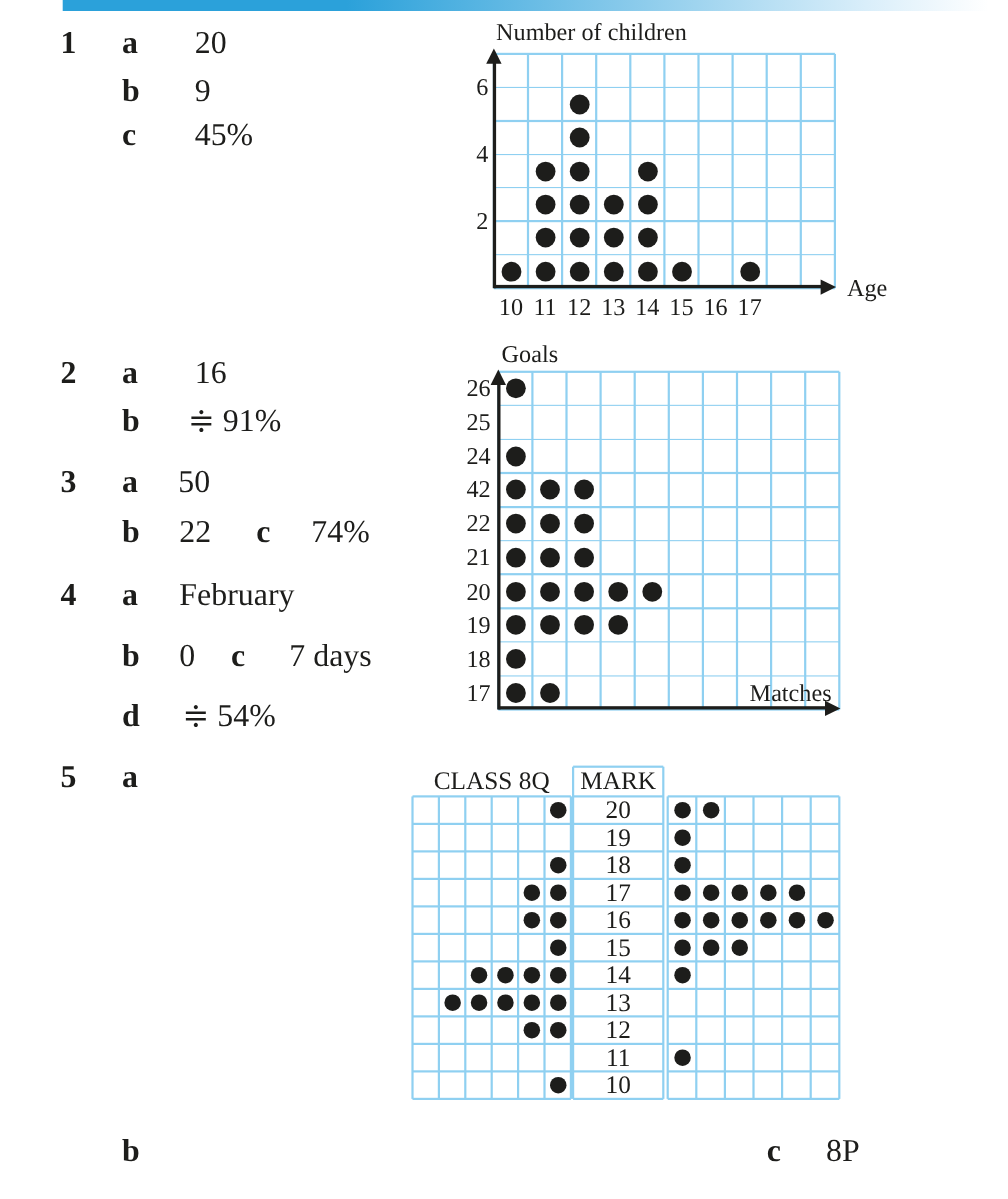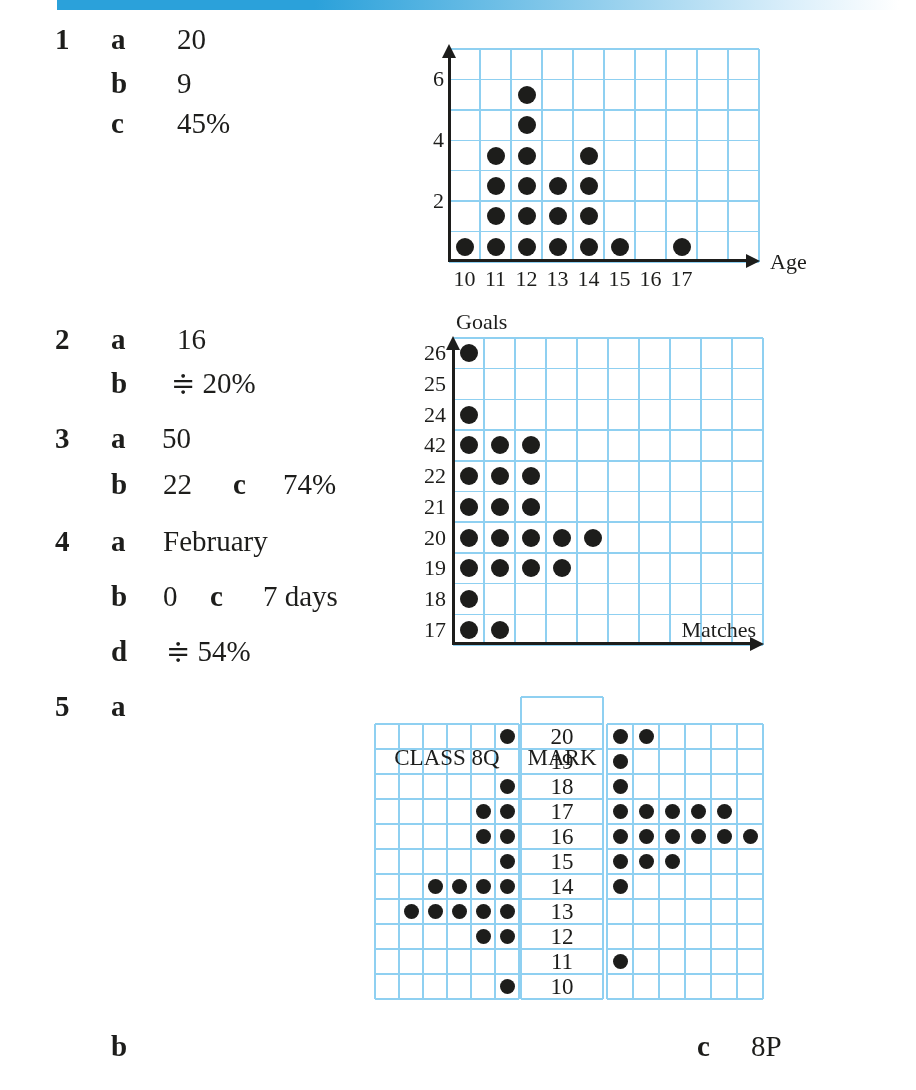--- a/index.html
+++ b/index.html
@@ -15,21 +15,21 @@
   .qval{left:165px;}
   .chart{position:absolute;left:0;top:0;width:916px;height:1090px;pointer-events:none;}
   .gl{position:absolute;background:#8fd0f1;}
   .cdot{position:absolute;border-radius:50%;background:#1d1d1b;}
   .ax{position:absolute;background:#1d1d1b;}
   .arr-up{position:absolute;width:0;height:0;border-left:7px solid transparent;
           border-right:7px solid transparent;border-bottom:14px solid #1d1d1b;}
   .arr-right{position:absolute;width:0;height:0;border-top:7px solid transparent;
              border-bottom:7px solid transparent;border-left:14px solid #1d1d1b;}
   .clabel{position:absolute;font-size:22px;line-height:26px;color:#1d1d1b;white-space:nowrap;}
-  .chead{position:absolute;font-size:23px;line-height:27px;color:#1d1d1b;text-align:center;white-space:nowrap;margin-top:48px;}
+  .chead{position:absolute;font-size:23px;line-height:27px;color:#1d1d1b;text-align:center;white-space:nowrap;}
   .cmark{position:absolute;font-size:23px;line-height:25px;color:#1d1d1b;text-align:center;}
   .tright{text-align:right;}
   .tcenter{text-align:center;}
 </style>
 </head>
 <body>
 
 <div class="page">
   <div class="top-bar"></div>
 
@@ -46,21 +46,21 @@
     <span class="qlet">c</span>
     <span class="qval" style="left:177px">45%</span>
   </div>
   <div class="aline" style="top:322px">
     <span class="qnum">2</span>
     <span class="qlet">a</span>
     <span class="qval" style="left:177px">16</span>
   </div>
   <div class="aline" style="top:366px">
     <span class="qlet">b</span>
-    <span class="qval" style="left:171px">≑ 20%</span>
+    <span class="qval" style="left:171px">≑ 91%</span>
   </div>
   <div class="aline" style="top:421px">
     <span class="qnum">3</span>
     <span class="qlet">a</span>
     <span class="qval" style="left:162px">50</span>
   </div>
   <div class="aline" style="top:467px">
     <span class="qlet">b</span>
     <span class="qval" style="left:163px">22</span>
     <span class="qlet" style="left:233px">c</span>
@@ -108,20 +108,21 @@
       <div class="gl" style="left: 449px; top: 109.11px; width: 310px; height: 1.5px; background: rgb(143, 208, 241);"></div>
       <div class="gl" style="left: 449px; top: 139.54px; width: 310px; height: 1.5px; background: rgb(143, 208, 241);"></div>
       <div class="gl" style="left: 449px; top: 169.97px; width: 310px; height: 1.5px; background: rgb(143, 208, 241);"></div>
       <div class="gl" style="left: 449px; top: 200.4px; width: 310px; height: 1.5px; background: rgb(143, 208, 241);"></div>
       <div class="gl" style="left: 449px; top: 230.83px; width: 310px; height: 1.5px; background: rgb(143, 208, 241);"></div>
       <div class="gl" style="left: 449px; top: 261.26px; width: 310px; height: 1.5px; background: rgb(143, 208, 241);"></div>
       <div class="ax" style="left: 447.5px; top: 55px; width: 3px; height: 207.01px; background: rgb(29, 29, 27);"></div>
       <div class="arr-up" style="left: 442px; top: 44px;"></div>
       <div class="ax" style="left: 449px; top: 259.01px; width: 299px; height: 3px; background: rgb(29, 29, 27);"></div>
       <div class="arr-right" style="left: 746px; top: 253.51px;"></div>
+      <div class="clabel" style="left: 451px; top: 16px;">Number of children</div>
       <div class="clabel" style="left: 770px; top: 249.01px;">Age</div>
       <div class="clabel tright" style="left: 398px; top: 188.15px; width: 46px;">2</div>
       <div class="clabel tright" style="left: 398px; top: 127.29px; width: 46px;">4</div>
       <div class="clabel tright" style="left: 398px; top: 66.43px; width: 46px;">6</div>
       <div class="clabel tcenter" style="left: 449px; top: 266.01px; width: 31px;">10</div>
       <div class="clabel tcenter" style="left: 480px; top: 266.01px; width: 31px;">11</div>
       <div class="clabel tcenter" style="left: 511px; top: 266.01px; width: 31px;">12</div>
       <div class="clabel tcenter" style="left: 542px; top: 266.01px; width: 31px;">13</div>
       <div class="clabel tcenter" style="left: 573px; top: 266.01px; width: 31px;">14</div>
       <div class="clabel tcenter" style="left: 604px; top: 266.01px; width: 31px;">15</div>

